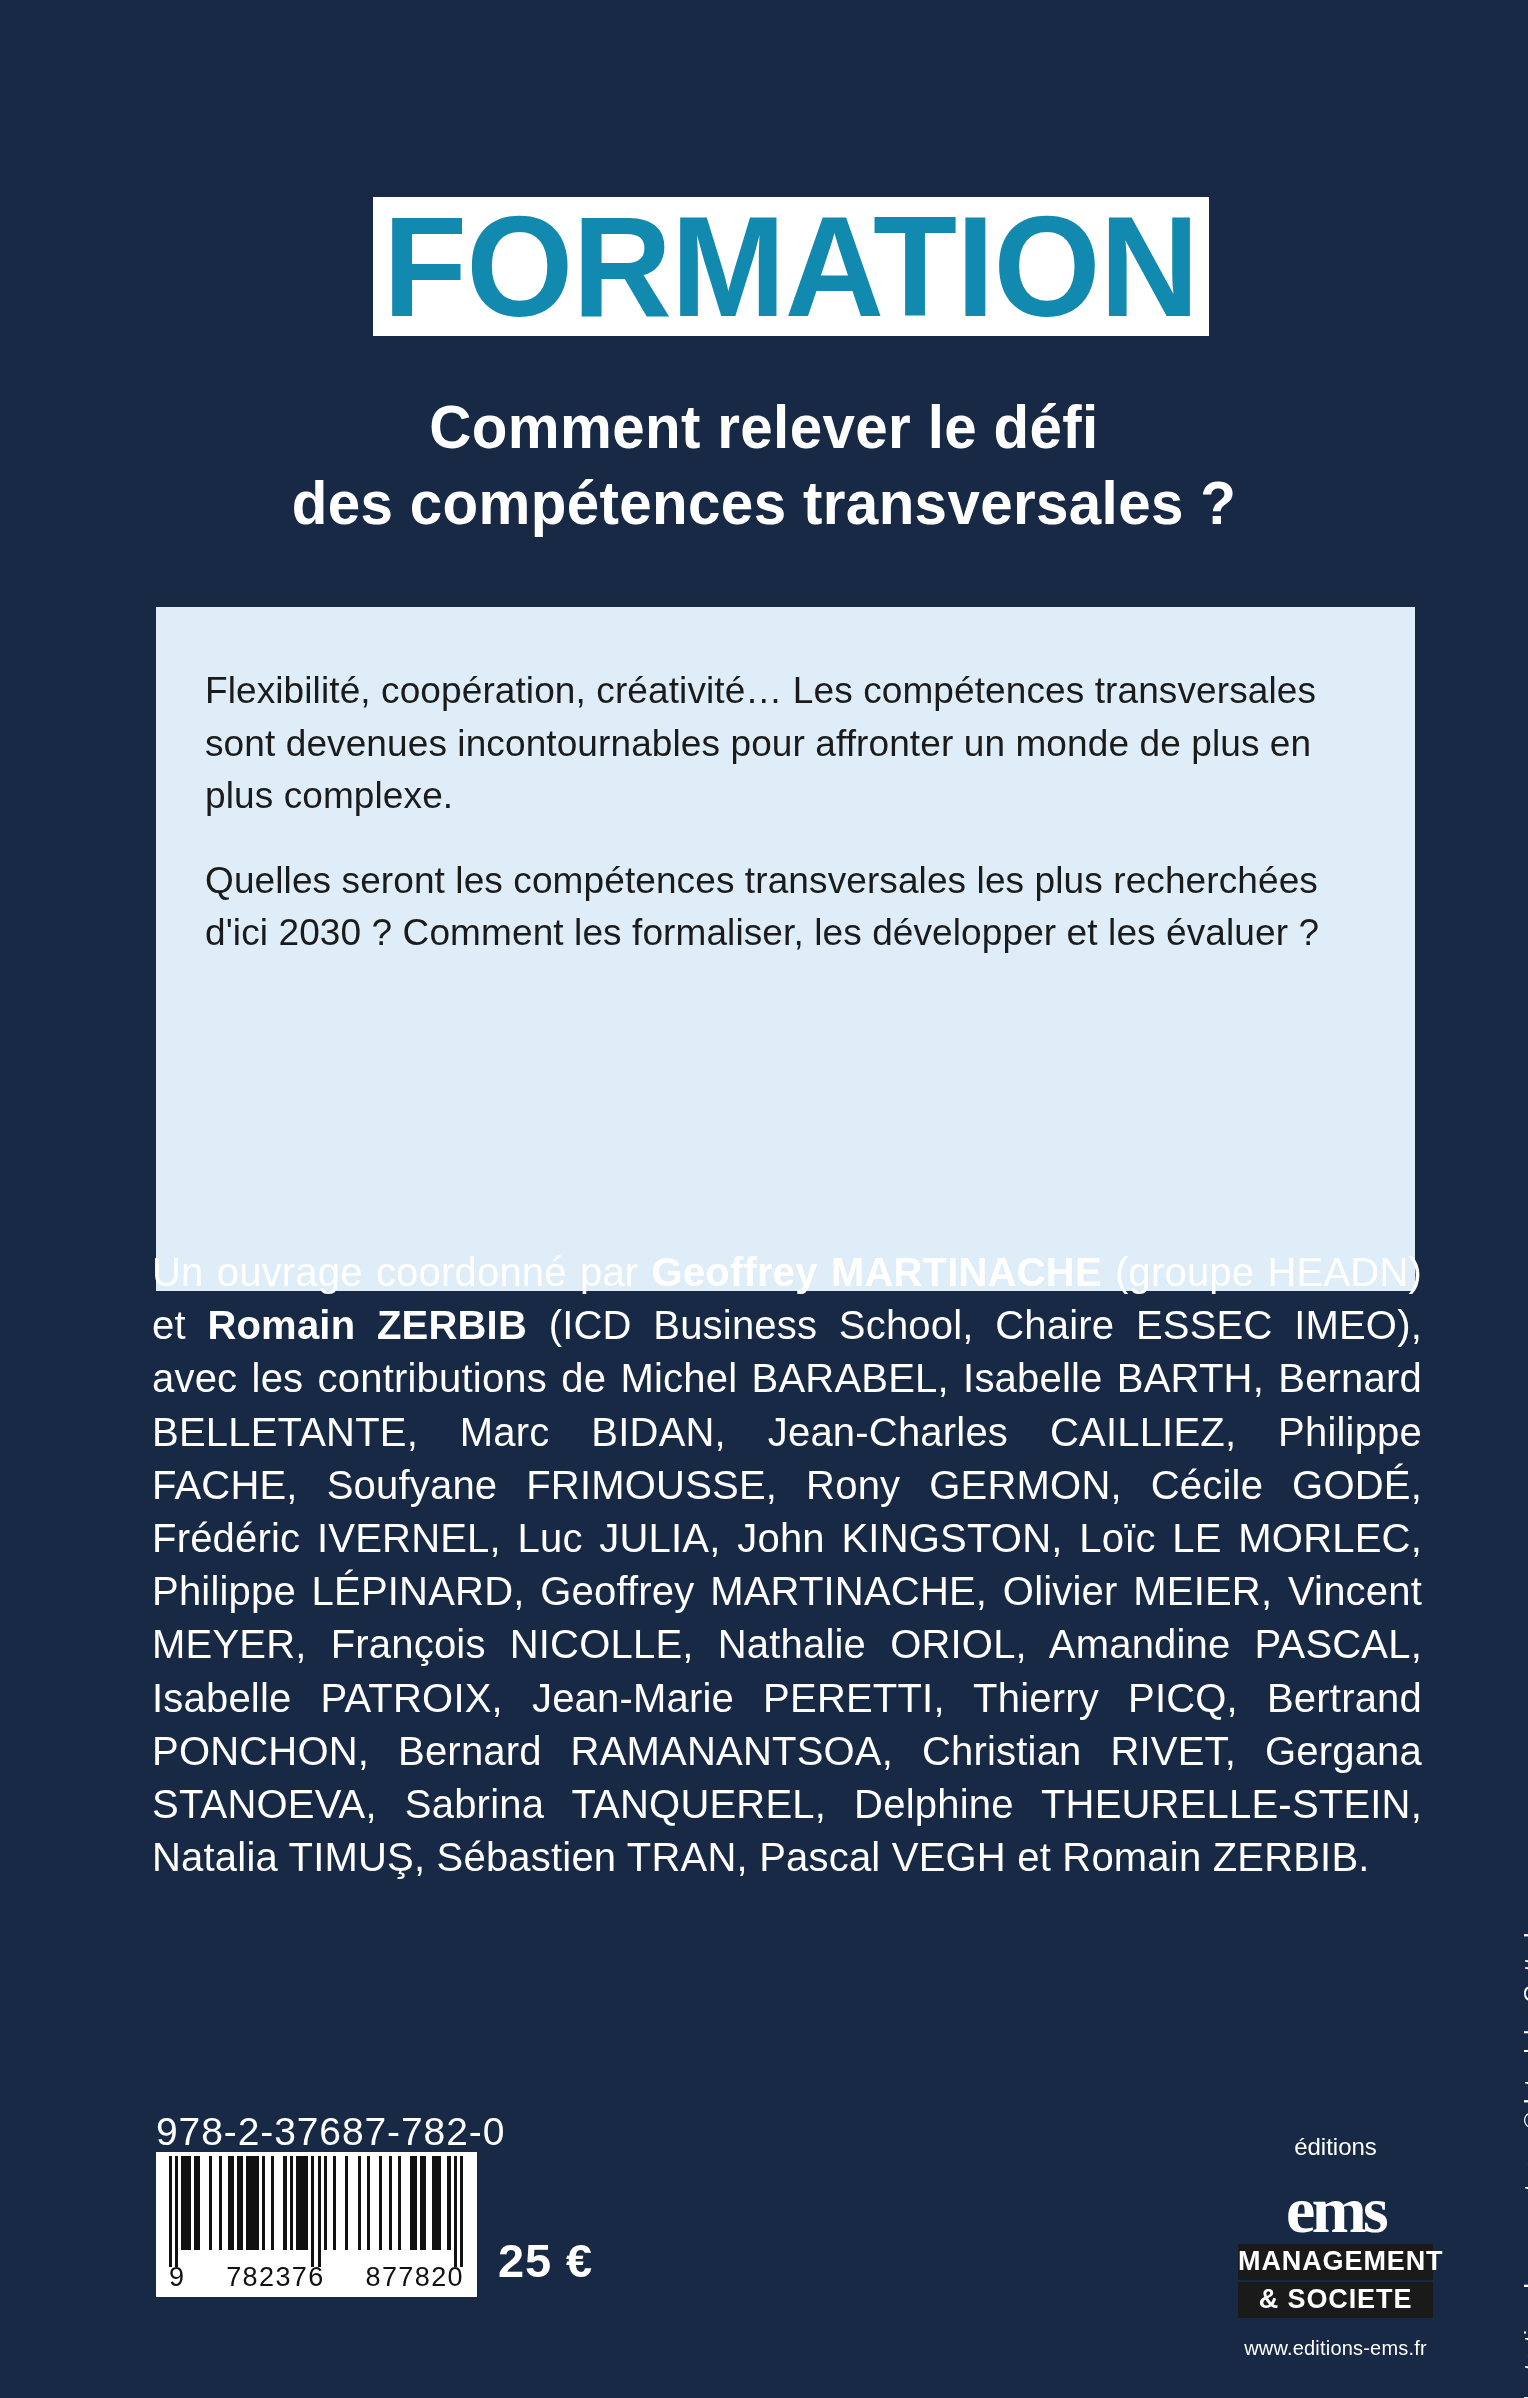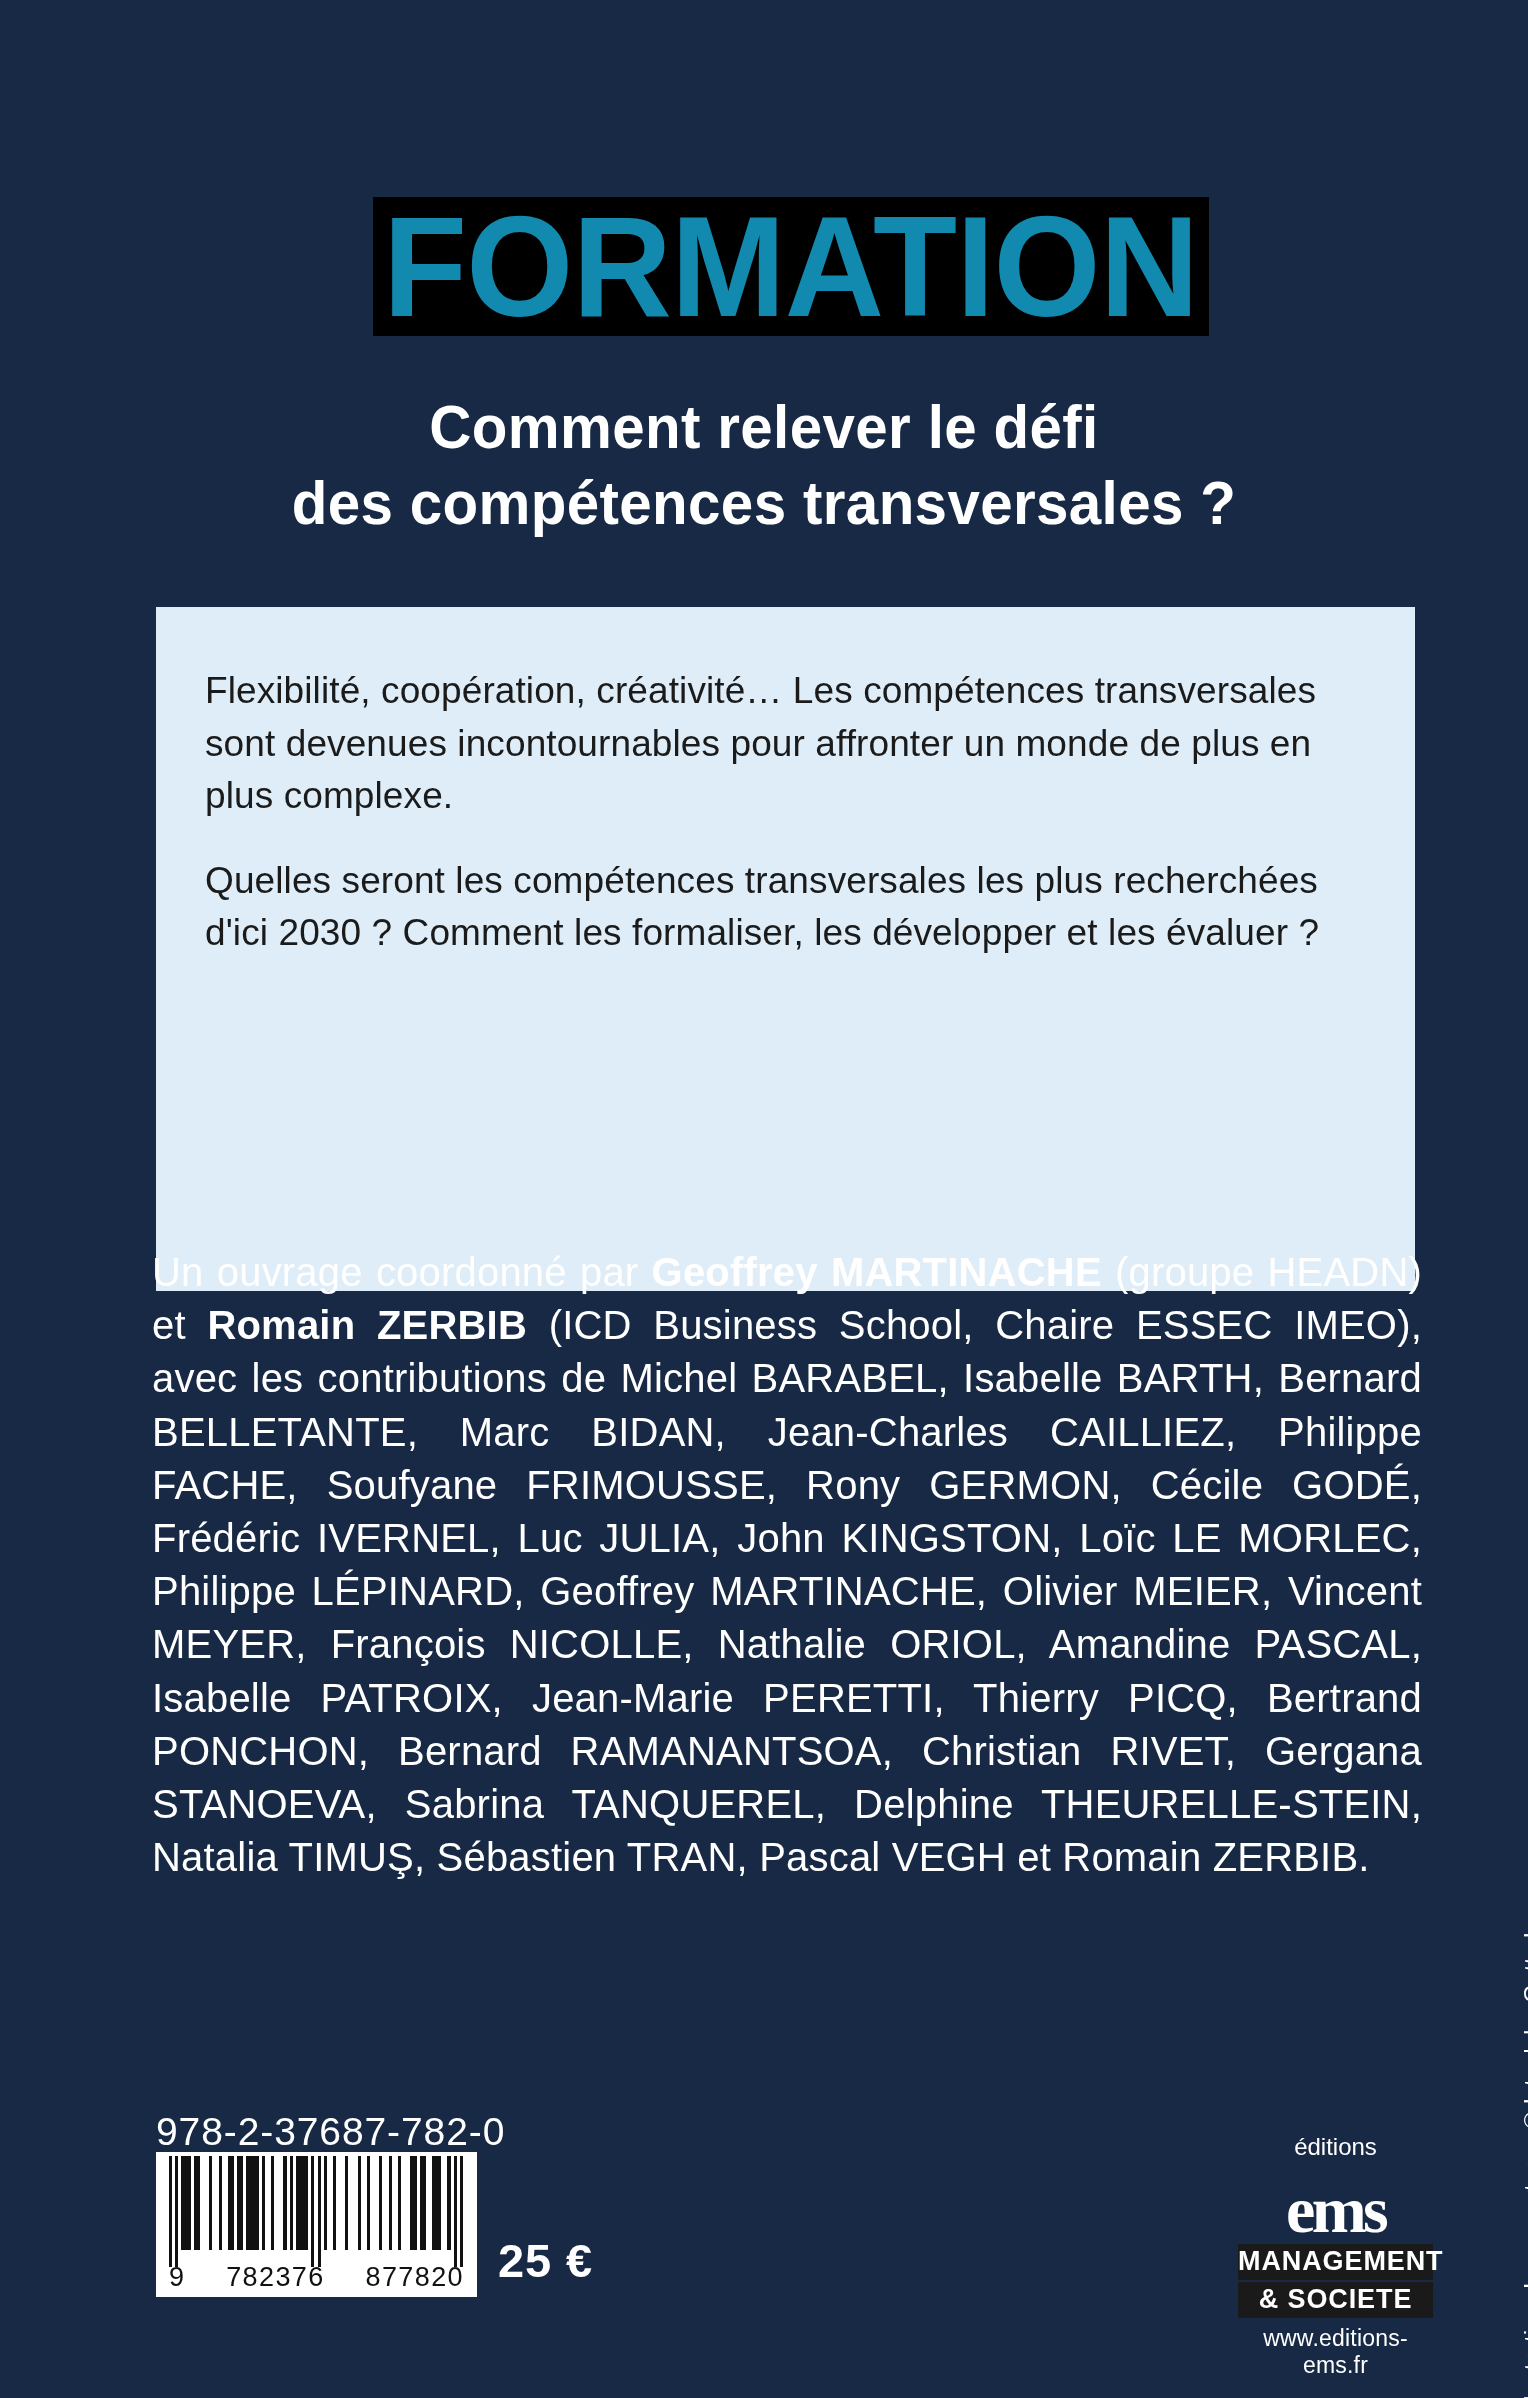--- a/index.html
+++ b/index.html
@@ -18,21 +18,21 @@
     overflow: hidden;
   }
 
   
   .title-box {
     position: absolute;
     left: 373px;
     top: 197px;
     width: 836px;
     height: 139px;
-    background: #000000;
+    background: #ffffff;
     display: flex;
     align-items: center;
     justify-content: center;
     overflow: hidden;
   }
   .title-text {
     color: #1289ae;
     font-family: "Liberation Sans Narrow", "Liberation Sans", sans-serif;
     font-weight: bold;
     font-size: 135px;
@@ -208,22 +208,22 @@
     font-weight: bold;
     font-size: 27px;
     letter-spacing: 0.9px;
     line-height: 1.24;
     margin-bottom: 2.8px;
     padding: 0.9px 0;
   }
   .logo-url {
     color: #ffffff;
     font-family: "Liberation Sans Narrow", "Liberation Sans", sans-serif;
-    font-size: 23px;
-    margin-top: 7px;
+    font-size: 20px;
+    margin-top: 19px;
     letter-spacing: 0.2px;
   }
 </style>
 </head>
 <body>
 
 <div class="cover">
 
   <div class="title-box">
     <div class="title-text">FORMATION</div>

